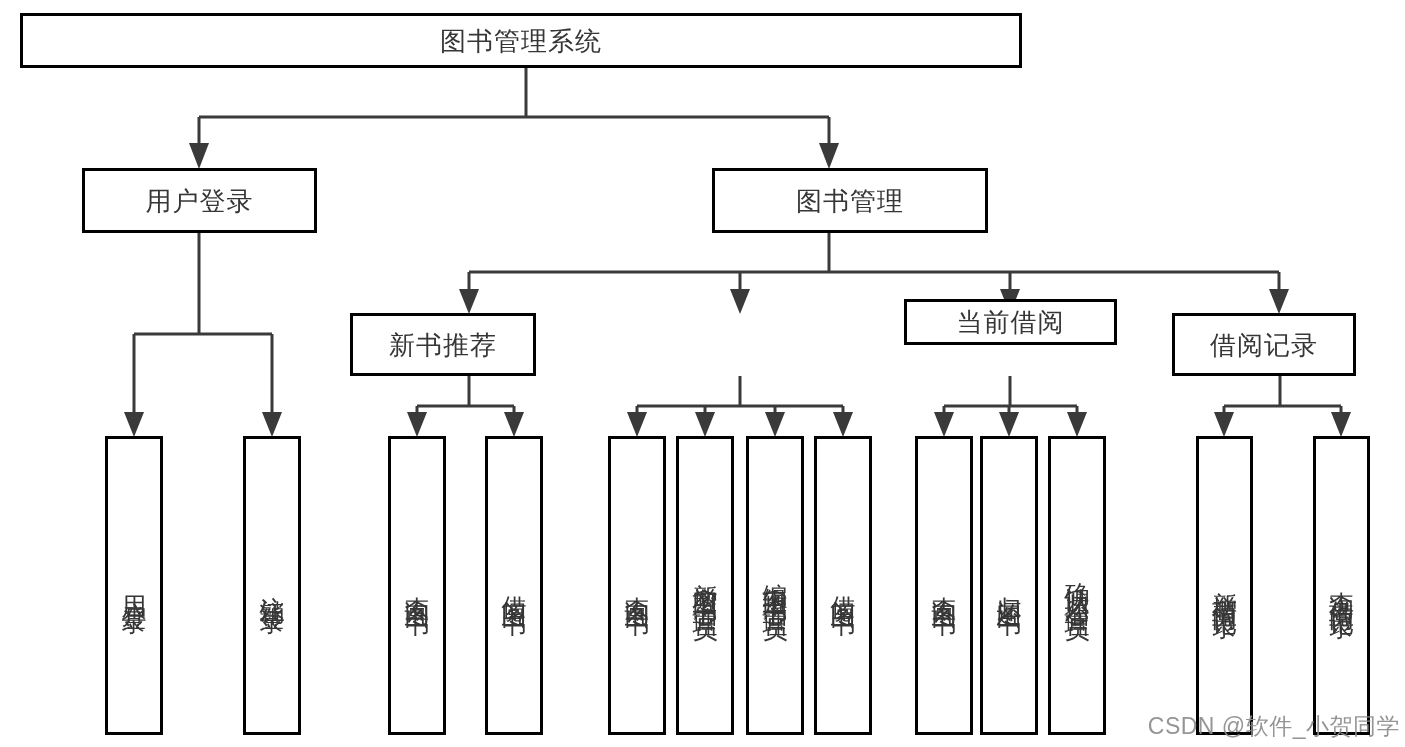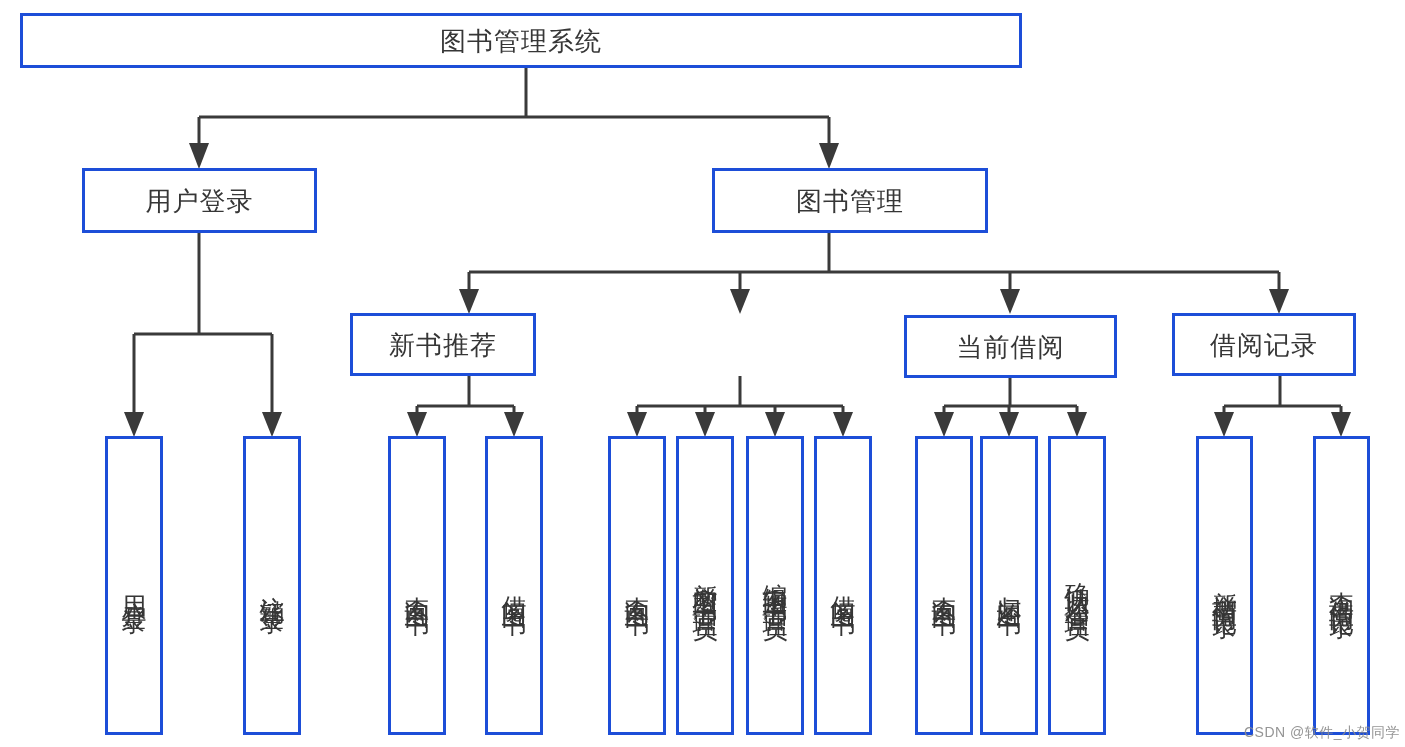--- a/index.html
+++ b/index.html
@@ -7,21 +7,21 @@
     position:relative;
     width:1405px; height:747px;
     background:#ffffff;
     font-family:"Liberation Sans", sans-serif;
     overflow:hidden;
   }
   .connectors { position:absolute; left:0; top:0; z-index:1; }
   .box {
     position:absolute;
     box-sizing:border-box;
-    border:3px solid #1d4ed8;
+    border:3px solid #000000;
     background:#ffffff;
     display:flex;
     align-items:center;
     justify-content:center;
     color:#363636;
     z-index:2;
   }
   .h-box span {
     font-size:26px;
     letter-spacing:1px;
@@ -31,21 +31,21 @@
   .v-box span {
     writing-mode:vertical-rl;
     text-orientation:mixed;
     font-size:25px;
     letter-spacing:5px;
     line-height:1;
   }
   .watermark {
     position:absolute;
     right:5px; bottom:5px;
-    font-size:14px;
+    font-size:23px;
     color:rgba(140,140,140,0.92);
     letter-spacing:0.5px;
     white-space:nowrap;
     z-index:5;
   }
 </style>
 </head>
 <body>
 
 <div class="canvas">
@@ -104,21 +104,21 @@
   <div class="box h-box" style="left:82px;top:168px;width:235px;height:65px">
     <span>用户登录</span>
   </div>
   <div class="box h-box" style="left:712px;top:168px;width:276px;height:65px">
     <span>图书管理</span>
   </div>
 
   <div class="box h-box" style="left:350px;top:313px;width:186px;height:63px">
     <span>新书推荐</span>
   </div>
-  <div class="box h-box" style="left:904px;top:315px;width:213px;height:63px">
+  <div class="box h-box" style="left:904px;top:299px;width:213px;height:46px">
     <span>当前借阅</span>
   </div>
   <div class="box h-box" style="left:1172px;top:313px;width:184px;height:63px">
     <span>借阅记录</span>
   </div>
 
   <div class="box v-box" style="left:105px;top:436px;width:58px;height:299px">
     <span>用户登录</span>
   </div>
   <div class="box v-box" style="left:243px;top:436px;width:58px;height:299px">

